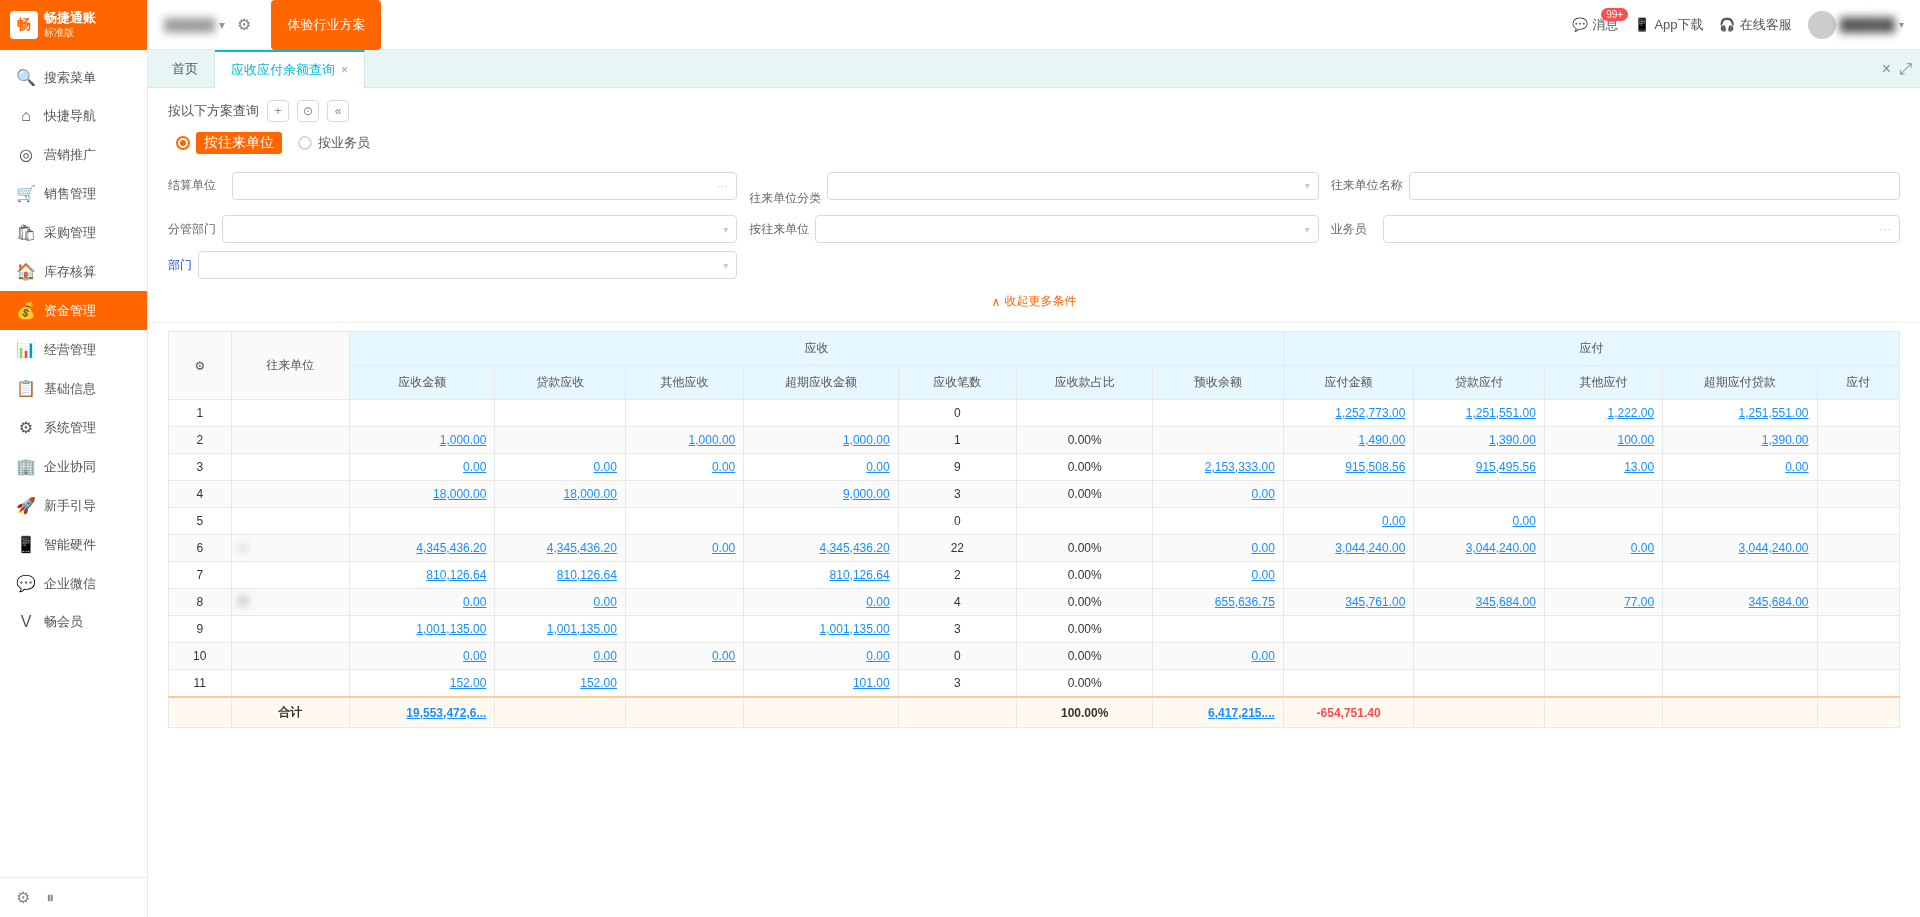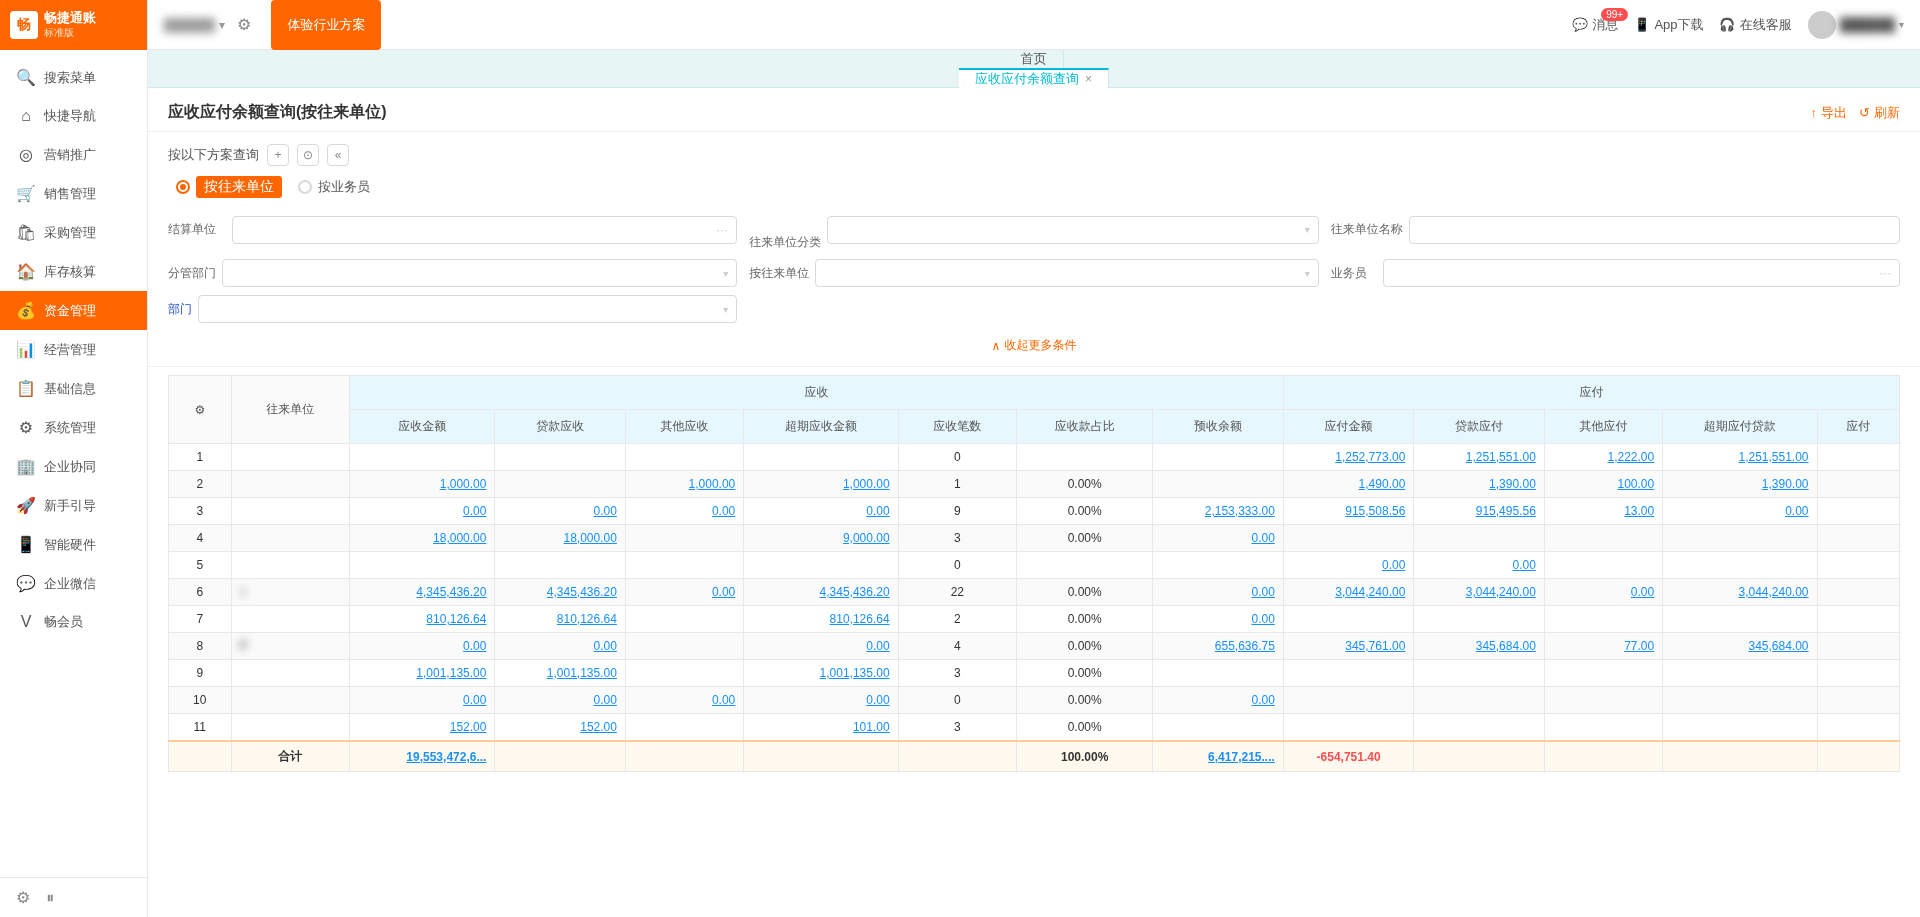--- a/index.html
+++ b/index.html
@@ -31,21 +31,21 @@
     .topbar-action-btn { background: #ff6600; color: #fff; border: none; border-radius: 4px; padding: 16px 16px; font-size: 13px; cursor: pointer; }
     .topbar-gear { color: #888; font-size: 16px; cursor: pointer; margin-right: 8px; }
     .topbar-right { display: flex; align-items: center; gap: 16px; margin-left: auto; }
     .topbar-right-item { display: flex; align-items: center; gap: 4px; color: #555; font-size: 13px; cursor: pointer; position: relative; }
     .badge { background: #ff4d4f; color: #fff; border-radius: 10px; font-size: 10px; padding: 1px 5px; position: absolute; top: -8px; right: -10px; }
     .topbar-avatar { width: 28px; height: 28px; background: #ccc; border-radius: 50%; }
     .topbar-username { font-size: 13px; color: #555; }
     .topbar-chevron { color: #999; font-size: 10px; }
 
     
-    .tabs-bar { display: flex; align-items: center; background: #e8f5f5; border-bottom: 1px solid #d0e8e8; height: 38px; padding: 0 8px; flex-direction: column; }
+    .tabs-bar { display: flex; align-items: center; background: #e8f5f5; border-bottom: 1px solid #d0e8e8; height: 38px; padding: 0 8px; }
     .tab-item { display: flex; align-items: center; gap: 6px; padding: 0 16px; height: 38px; cursor: pointer; font-size: 13px; color: #555; border-right: 1px solid #d0e8e8; }
     .tab-item.active { background: #fff; color: #00bcd4; border-top: 2px solid #00bcd4; }
     .tab-close { font-size: 12px; color: #999; cursor: pointer; }
     .tab-home { color: #555; }
     .tabs-right { margin-left: auto; display: flex; align-items: center; gap: 8px; }
     .tabs-right-btn { color: #888; font-size: 16px; cursor: pointer; }
 
     
     .content-area { flex: 1; overflow: auto; background: #f5f5f5; padding: 0; }
     .page-wrapper { background: #fff; margin: 0; min-height: 100%; }
@@ -202,33 +202,20 @@
         </div>
         <div class="tabs-right">
           <span class="tabs-right-btn">×</span>
           <span class="tabs-right-btn">⤢</span>
         </div>
       </div>
 
       <div class="content-area">
         <div class="page-wrapper">
 
-          <div class="page-header">
-            <h1 class="page-title">应收应付余额查询(按往来单位)</h1>
-            <div class="page-header-actions">
-              <div class="header-btn">
-                <span>↑</span>
-                <span>导出</span>
-              </div>
-              <div class="header-btn">
-                <span>↺</span>
-                <span>刷新</span>
-              </div>
-            </div>
-          </div>
 
           <div style="display:flex; padding: 12px 20px 0; border-bottom: 1px solid #f0f0f0;">
             <div style="flex:1;">
 
               <div style="display:flex; align-items:center; gap:8px; margin-bottom:10px;">
                 <span class="filter-label">按以下方案查询</span>
                 <div class="filter-btn">+</div>
                 <div class="filter-btn">⊙</div>
                 <div class="filter-btn">«</div>
               </div>

